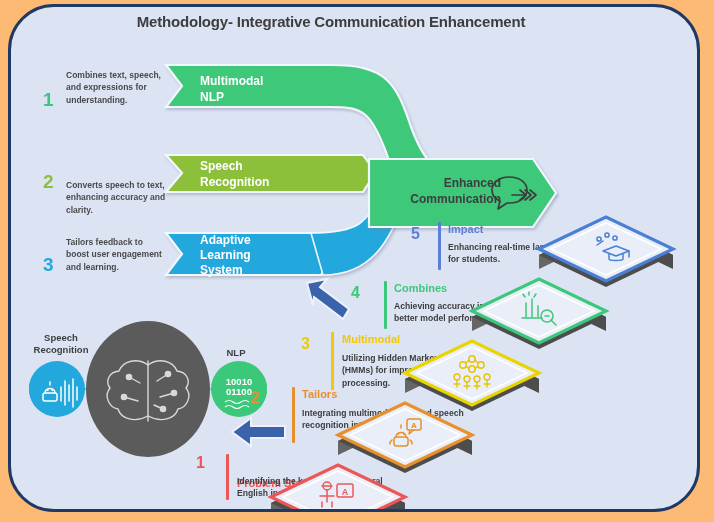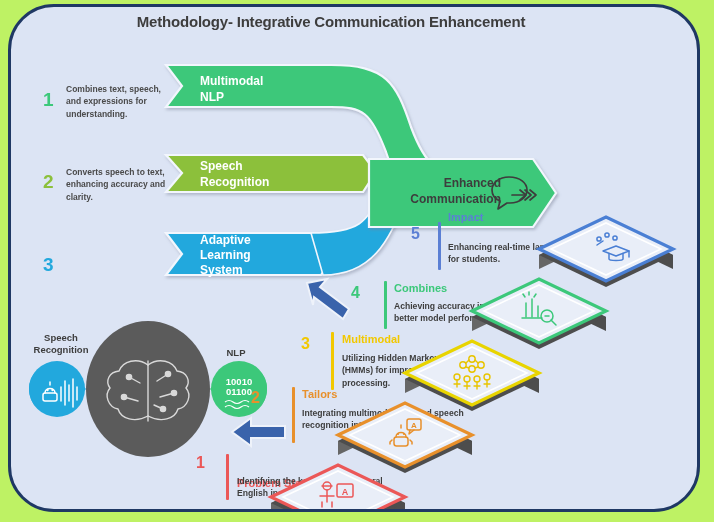--- a/index.html
+++ b/index.html
@@ -1,18 +1,18 @@
 <!DOCTYPE html>
 <html><head>
 <meta charset="utf-8">
 <style>
   html,body{margin:0;padding:0;background:#ffffff;}
   body{width:714px;height:522px;overflow:hidden;font-family:"Liberation Sans",sans-serif;}
 
-  #stage{position:relative;width:714px;height:522px;background:#bef264;}
+  #stage{position:relative;width:714px;height:522px;background:#fdba74;}
 
   
   #panel{
     position:absolute;left:8px;top:4px;width:692px;height:508px;
     background:#dce4f4;border:3px solid #1f3864;border-radius:46px;
     box-sizing:border-box;overflow:hidden;
   }
 
   
   #title{
@@ -96,26 +96,27 @@
 
       <text class="ribbon-label" x="189" y="163">Speech</text>
       <text class="ribbon-label" x="189" y="179">Recognition</text>
 
       <text class="ribbon-label" x="189" y="237">Adaptive</text>
       <text class="ribbon-label" x="189" y="252">Learning</text>
       <text class="ribbon-label" x="189" y="267">System</text>
     </svg>
 
     <div class="lnum" style="left:32px;top:82px;color:#3cc87a;">1</div>
-    <div class="lblurb" style="left:55px;top:76px;">Combines text, speech, and expressions for understanding.</div>
+    <div class="lblurb" style="left:55px;top:62px;">Combines text, speech, and expressions for understanding.</div>
 
     <div class="lnum" style="left:32px;top:164px;color:#8cc03b;">2</div>
-    <div class="lblurb" style="left:55px;top:159px;">Converts speech to text, enhancing accuracy and clarity.</div>
+    <div class="lblurb" style="left:55px;top:172px;">Converts speech to text, enhancing accuracy and clarity.</div>
 
     <div class="lnum" style="left:32px;top:247px;color:#22a8dd;">3</div>
+    <div class="lblurb" style="left:55px;top:229px;">Tailors feedback to boost user engagement and learning.</div>
 
 
     <svg style="position:absolute;left:0;top:310px;" width="300" height="150">
 
       <ellipse cx="137" cy="72" rx="62" ry="68" fill="#5b5b5b"></ellipse>
       <g stroke="#d9d9d9" stroke-width="1.4" fill="none" stroke-linecap="round">
         <path d="M137,44 L137,104"></path>
         <path d="M137,48 C126,40 112,44 108,54 C98,55 94,64 99,71 C93,78 97,90 107,92
                  C110,102 124,106 137,99"></path>
         <path d="M137,48 C148,40 162,44 166,54 C176,55 180,64 175,71 C181,78 177,90 167,92
@@ -169,21 +170,21 @@
 
     <svg style="position:absolute;left:290px;top:268px;" width="60" height="50">
       <path d="M6,8 L26,4 L19,12 L48,34 L42,44 L13,22 L12,30 Z" fill="#3a63ab" stroke="#eef2fa" stroke-width="2"></path>
     </svg>
     <svg style="position:absolute;left:218px;top:408px;" width="62" height="34">
       <path d="M3,17 L22,3 L22,11 L56,11 L56,23 L22,23 L22,31 Z" fill="#3a63ab" stroke="#eef2fa" stroke-width="2"></path>
     </svg>
 
     <div class="rnum" style="left:400px;top:218px;color:#5b7fd4;">5</div>
     <div class="rbar" style="left:427px;top:215px;height:48px;background:#5b7fd4;"></div>
-    <div class="rhead" style="left:437px;top:204px;color:#5b7fd4;text-align:right;">Impact</div>
+    <div class="rhead" style="left:437px;top:216px;color:#5b7fd4;text-align:right;">Impact</div>
     <div class="rbody" style="left:437px;top:234px;width:160px;">Enhancing real-time language learning for students.</div>
 
     <div class="rnum" style="left:340px;top:277px;color:#3cc87a;">4</div>
     <div class="rbar" style="left:373px;top:274px;height:48px;background:#3cc87a;"></div>
     <div class="rhead" style="left:383px;top:275px;color:#3cc87a;">Combines</div>
     <div class="rbody" style="left:383px;top:293px;width:170px;">Achieving accuracy improvements and better model performance.</div>
 
     <div class="rnum" style="left:290px;top:328px;color:#f2c800;">3</div>
     <div class="rbar" style="left:320px;top:325px;height:58px;background:#f2c800;"></div>
     <div class="rhead" style="left:331px;top:326px;color:#f2c800;">Multimodal</div>

